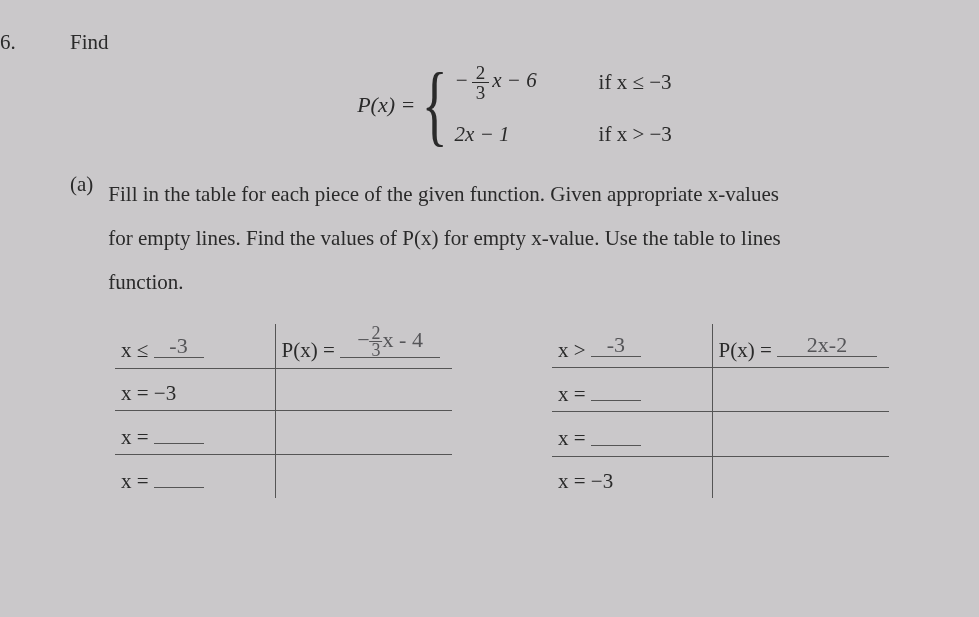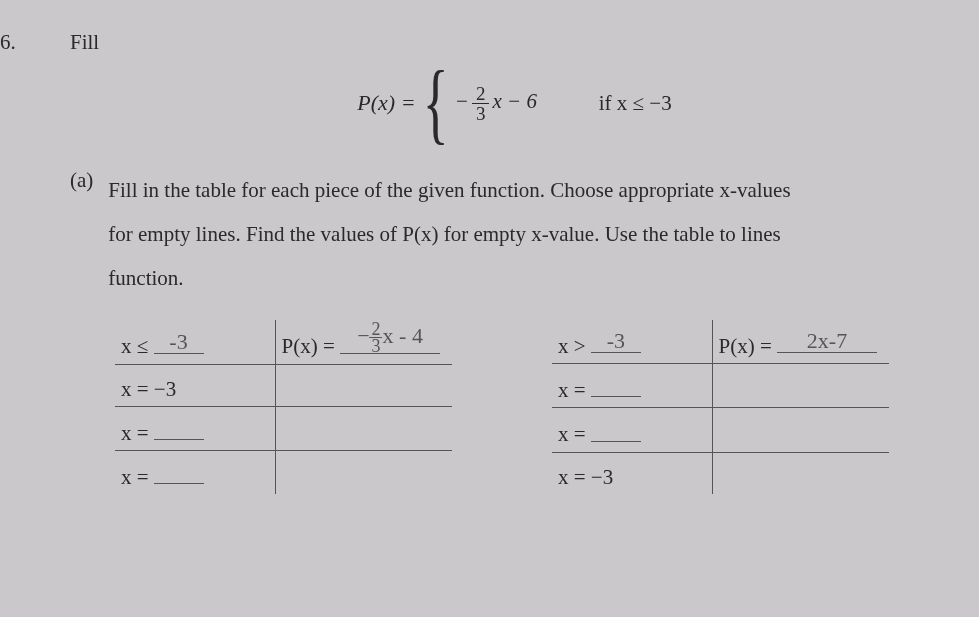--- a/index.html
+++ b/index.html
@@ -164,44 +164,48 @@
       padding: 0 2px;
     }
   </style>
 </head>
 <body>
 
 <div class="problem-number">6.</div>
 
 <div class="content">
 
-  <div class="given">Fill</div>
+  <div class="given">Find</div>
 
   <div class="piecewise">
     <div class="piecewise-inner">
       <span class="px-label">P(x) =</span>
       <span class="brace">{</span>
       <div class="cases">
         <div class="case-row">
           <span class="expr">
             <span>−</span><span class="frac">
                 <span class="num">2</span>
                 <span class="den">3</span>
               </span><span>x − 6</span>
           </span>
           <span class="cond">if x ≤ −3</span>
         </div>
+        <div class="case-row">
+          <span class="expr">2x − 1</span>
+          <span class="cond">if x &gt; −3</span>
+        </div>
       </div>
     </div>
   </div>
 
   <div class="part-a">
     <div class="part-label">(a)</div>
     <div class="part-text">
-      <span>Fill in the table for each piece of the given function. Choose appropriate </span><span class="italic">x-values</span><br>
+      <span>Fill in the table for each piece of the given function. Given appropriate </span><span class="italic">x-values</span><br>
       <span>for empty lines. Find the values of </span><span class="italic">P(x)</span><span> for empty </span><span class="italic">x-value.</span><span> Use the table to lines</span><br>
       <span>function.</span>
     </div>
   </div>
 
   <div class="tables-row">
 
     <table class="tbl">
       <tbody>
           <tr>
@@ -230,21 +234,21 @@
     </tbody>
       </table>
 
     <table class="tbl">
       <tbody>
           <tr>
         <td>
           <span class="italic">x &gt; </span><span class="blank"><span class="handwrite">-3</span></span>
         </td>
         <td>
-          <span class="italic">P(x) = </span><span class="blank blank-long"><span class="handwrite">2x-7</span></span>
+          <span class="italic">P(x) = </span><span class="blank blank-long"><span class="handwrite">2x-2</span></span>
         </td>
       </tr>
       <tr>
         <td><span class="italic">x = </span><span class="blank"></span></td>
         <td></td>
       </tr>
       <tr>
         <td><span class="italic">x = </span><span class="blank"></span></td>
         <td></td>
       </tr>

